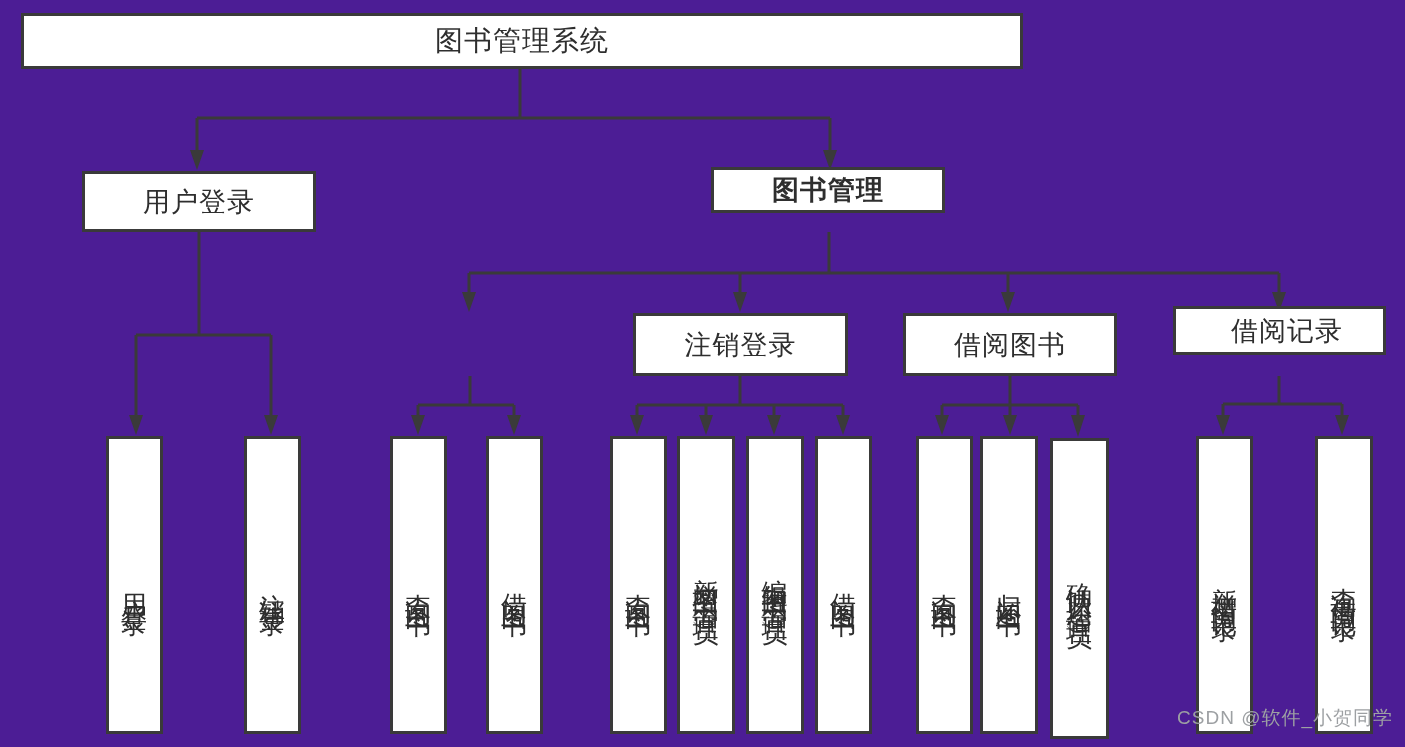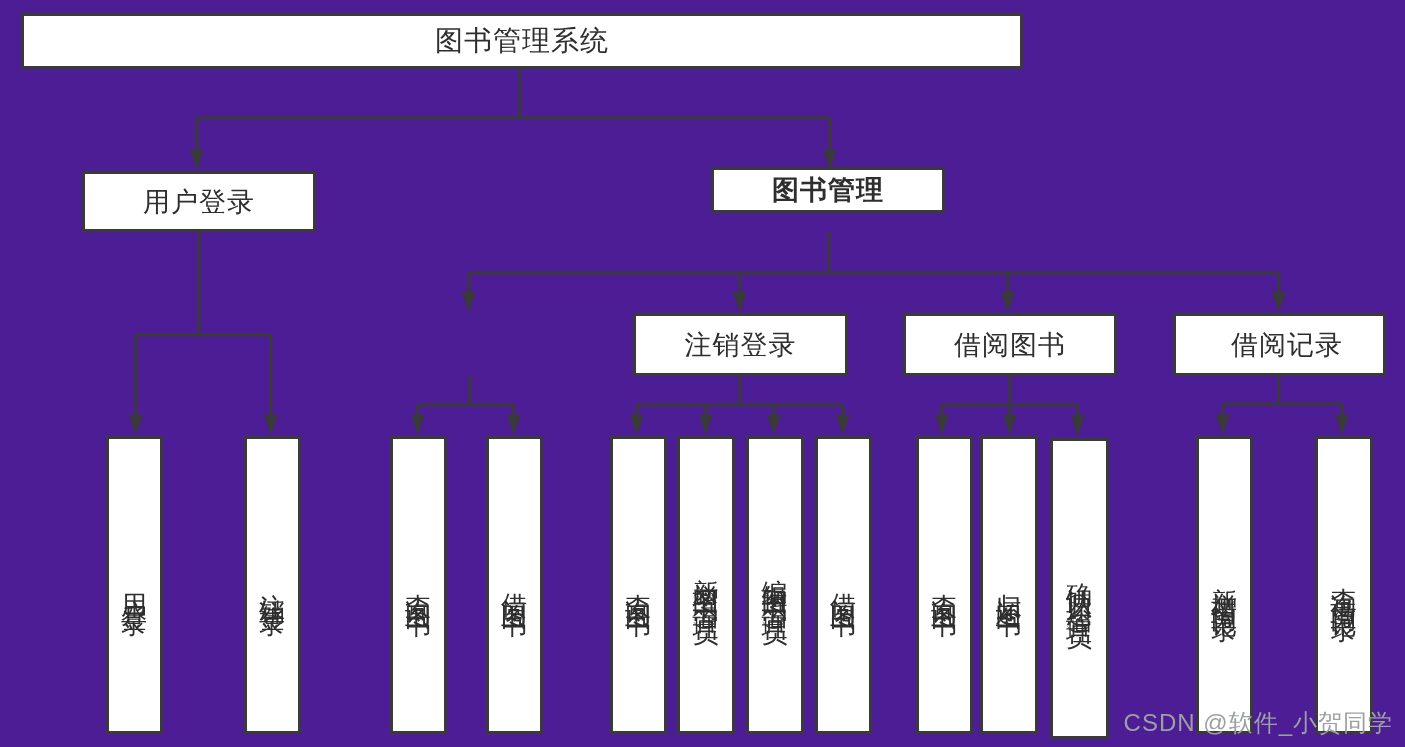--- a/index.html
+++ b/index.html
@@ -48,22 +48,22 @@
   .vnode .vtext {
     writing-mode: vertical-rl;
     text-orientation: mixed;
     letter-spacing: 6px;
     line-height: 1;
     white-space: nowrap;
   }
   .watermark {
     position: absolute;
     right: 12px;
-    bottom: 8px;
-    font-size: 24px;
+    bottom: 16px;
+    font-size: 19px;
     color: #9da0a3;
     z-index: 3;
     letter-spacing: 1px;
     white-space: nowrap;
   }
 </style>
 </head>
 <body>
 
 <div class="canvas">
@@ -118,21 +118,21 @@
   <div class="node hnode" style="left:711px; top:167px; width:234px; height:46px;font-weight:bold;">
     <span>图书管理</span>
   </div>
 
   <div class="node hnode" style="left:633px; top:313px; width:215px; height:63px;">
     <span>注销登录</span>
   </div>
   <div class="node hnode" style="left:903px; top:313px; width:214px; height:63px;">
     <span>借阅图书</span>
   </div>
-  <div class="node hnode" style="left:1173px; top:313px; width:213px; height:63px;padding-left:15px;">
+  <div class="node hnode" style="left:1173px; top:306px; width:213px; height:49px;padding-left:15px;">
     <span>借阅记录</span>
   </div>
 
   <div class="node vnode" style="left:106px; top:436px; width:57px; height:298px;">
     <span class="vtext">用户登录</span>
   </div>
   <div class="node vnode" style="left:244px; top:436px; width:57px; height:298px;">
     <span class="vtext">注销登录</span>
   </div>
 

